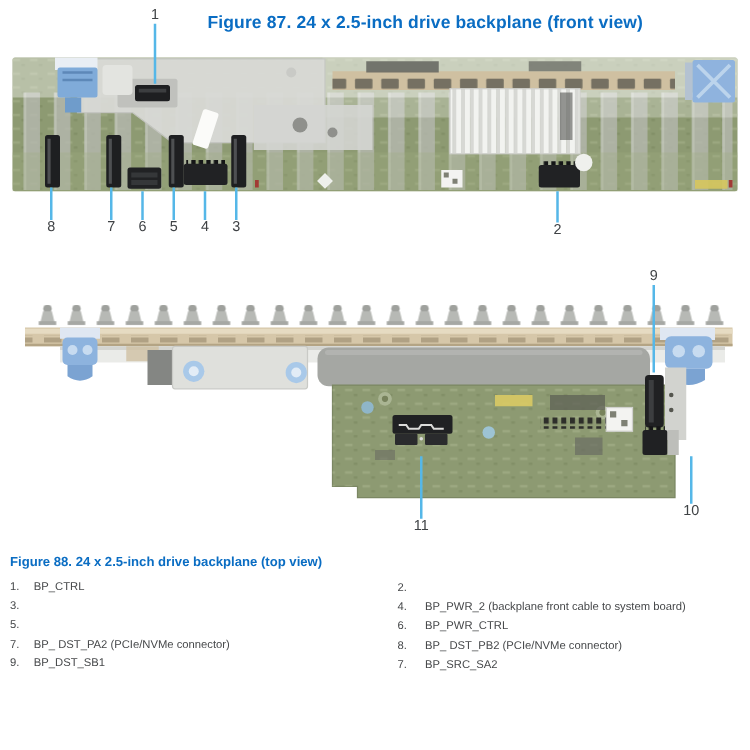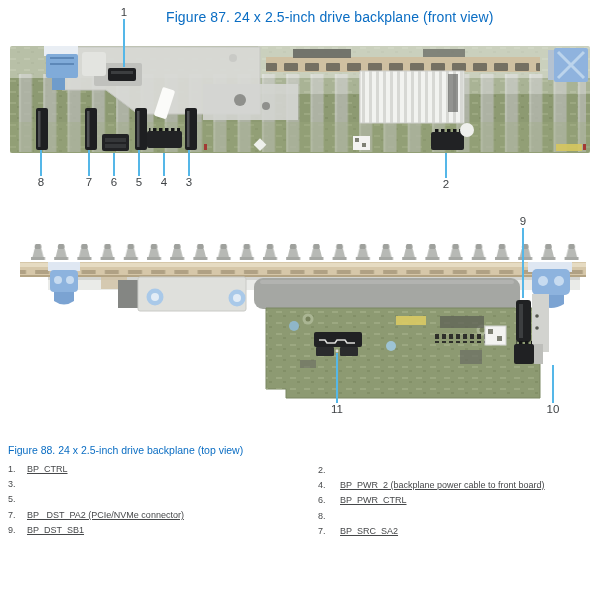--- a/index.html
+++ b/index.html
@@ -1,31 +1,31 @@
 <!DOCTYPE html>
 <html><head>
 <meta charset="utf-8">
 <style>
   html,body{margin:0;padding:0;background:#fff;}
   .page{position:relative;width:600px;height:600px;background:#fff;overflow:hidden;
         font-family:"Liberation Sans",sans-serif;}
-  .fig-title{position:absolute;left:166px;top:9px;margin:0;font-size:14px;font-weight:normal;
+  .fig-title{position:absolute;left:166px;top:9px;margin:0;font-size:14px;font-weight:bold;
              color:#0a6dc3;letter-spacing:.1px;}
-  .fig-caption{position:absolute;left:8px;top:444px;margin:0;font-size:10.5px;font-weight:normal;
+  .fig-caption{position:absolute;left:8px;top:444px;margin:0;font-size:10.5px;font-weight:bold;
                color:#0a6dc3;}
   .illus{position:absolute;}
   .callout{position:absolute;display:flex;flex-direction:column;align-items:center;width:12px;}
   .callout.wide{width:18px;}
   .co-line{display:block;width:2px;background:#55b7e8;}
   .co-num{font-size:11.5px;font-weight:normal;color:#3f4245;line-height:13px;font-style:normal;}
   .legend-col{position:absolute;font-size:9px;color:#46484a;}
   .legend-row{display:flex;height:15.4px;align-items:center;}
   .legend-num{flex:0 0 19px;}
   .legend-col.right .legend-num{flex:0 0 22px;}
-  .legend-label{white-space:nowrap;text-decoration:underline;}
+  .legend-label{white-space:nowrap;}
 </style>
 </head>
 <body>
 
 <div class="page">
 
   <h1 class="fig-title">Figure 87. 24 x 2.5-inch drive backplane (front view)</h1>
 
   <svg class="illus" style="left:8px;top:44px" width="584" height="112" viewBox="0 0 584 112">
     <defs>
@@ -287,21 +287,21 @@
       <rect x="308" y="105" width="18" height="9" rx="1" fill="#2a2b2d"></rect>
       <rect x="332" y="105" width="18" height="9" rx="1" fill="#2a2b2d"></rect>
       <circle cx="329" cy="109" r="1.4" fill="#ddd"></circle>
     </g>
   </svg>
 
   <div class="callout wide" style="left:514px;top:215px">
     <b class="co-num">9</b>
     <i class="co-line" style="height:70px"></i>
   </div>
-  <div class="callout wide" style="left:328px;top:353px">
+  <div class="callout wide" style="left:328px;top:365px">
     <i class="co-line" style="height:50px"></i>
     <b class="co-num">11</b>
   </div>
   <div class="callout wide" style="left:544px;top:365px">
     <i class="co-line" style="height:38px"></i>
     <b class="co-num">10</b>
   </div>
 
   <h2 class="fig-caption">Figure 88. 24 x 2.5-inch drive backplane (top view)</h2>
 
@@ -325,28 +325,29 @@
       <span class="legend-label">BP_DST_SB1</span>
     </div>
   </div>
 
   <div class="legend-col right" style="left:318px;top:462px">
     <div class="legend-row">
       <span class="legend-num">2.</span>
     </div>
     <div class="legend-row">
       <span class="legend-num">4.</span>
-      <span class="legend-label">BP_PWR_2 (backplane power cable to front board)</span>
+      <span class="legend-label">BP_PWR_2 (backplane front cable to system board)</span>
     </div>
     <div class="legend-row">
       <span class="legend-num">6.</span>
       <span class="legend-label">BP_PWR_CTRL</span>
     </div>
     <div class="legend-row">
       <span class="legend-num">8.</span>
+      <span class="legend-label">BP_ DST_PB2 (PCIe/NVMe connector)</span>
     </div>
     <div class="legend-row">
       <span class="legend-num">7.</span>
       <span class="legend-label">BP_SRC_SA2</span>
     </div>
   </div>
 
 </div>
 
 </body></html>

